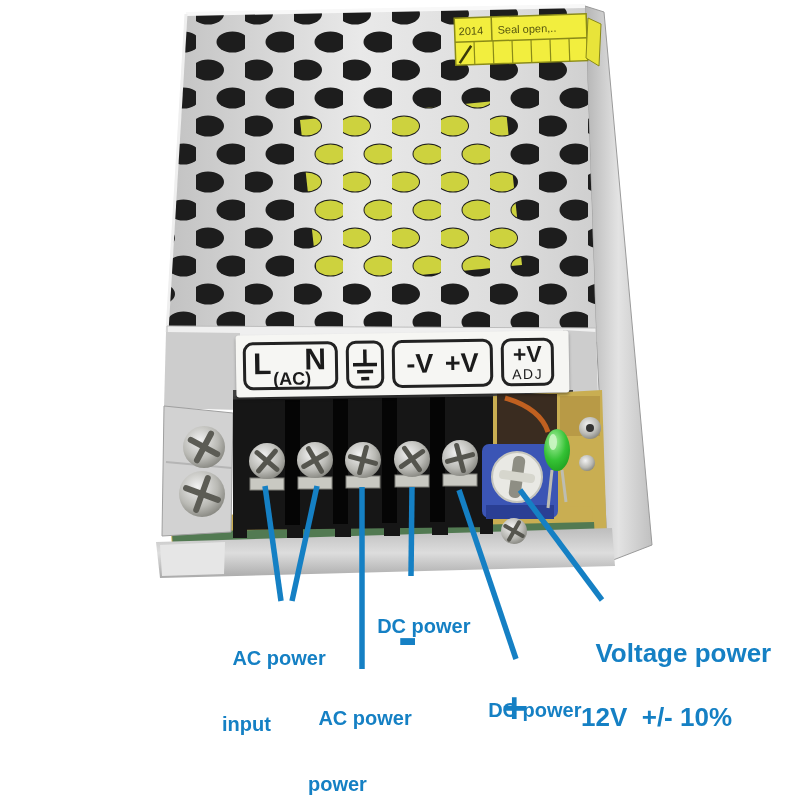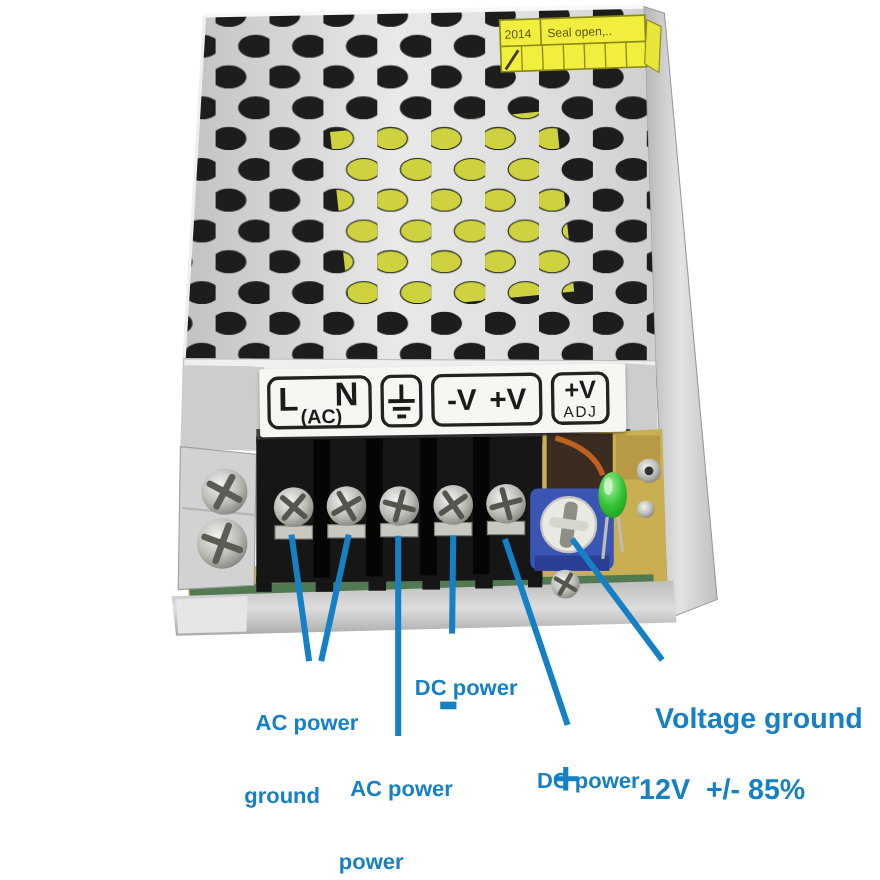--- a/index.html
+++ b/index.html
@@ -233,35 +233,35 @@
     <span>+V</span>
   </div>
   <div class="tbox adj">
     <span class="adj-top">+V</span>
     <span class="adj-bot">ADJ</span>
   </div>
 </div>
 
 <div class="callout" style="left:222px;top:609px;">
   <span>AC power</span>
-  <span class="l2">ground</span>
+  <span class="l2">input</span>
 </div>
 
 <div class="callout" style="left:308px;top:669px;">
   <span>AC power</span>
   <span class="l2">power</span>
 </div>
 
 <div class="callout" style="left:366px;top:577px;">
   <span>DC power</span>
 </div>
 <div class="sign sign-minus">-</div>
 
 <div class="callout" style="left:477px;top:661px;">
   <span>DC power</span>
 </div>
 <div class="sign sign-plus">+</div>
 
 <div class="callout va" style="left:581px;top:605px;">
-  <span>Voltage ground</span>
-  <span class="l2">12V  +/- 85%</span>
+  <span>Voltage power</span>
+  <span class="l2">12V  +/- 10%</span>
 </div>
 
 </div>
 </body></html>

